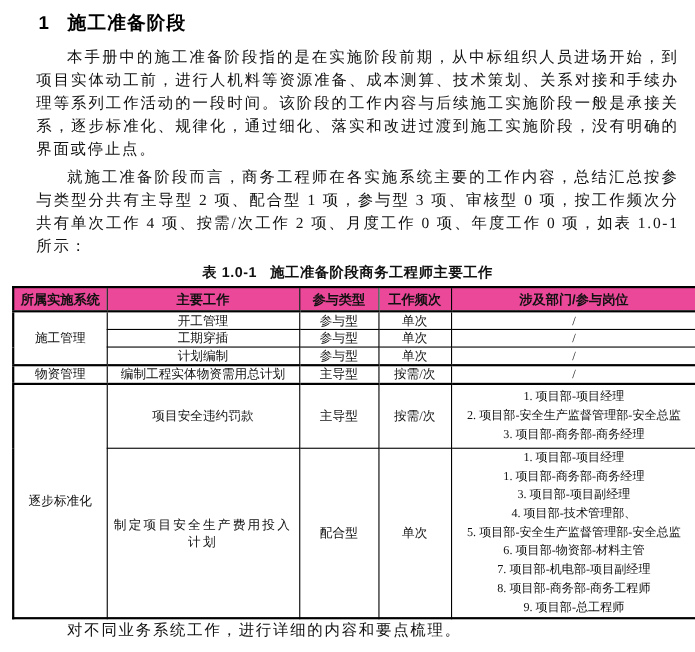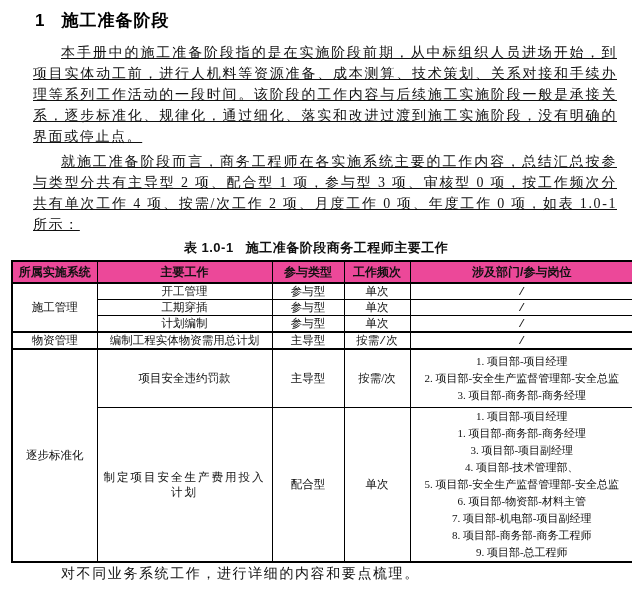--- a/index.html
+++ b/index.html
@@ -24,21 +24,20 @@
     letter-spacing: 1px;
   }
   .heading .h-num { margin-right: 16px; }
   .para {
     font-size: 14px;
     line-height: 21px;
     letter-spacing: 1.6px;
     text-align: justify;
     text-indent: 2em;
     margin: 0 9px 4px 27px;
-    text-decoration: underline;
   }
   .para:last-of-type { margin-bottom: 0; }
   .caption {
     font-family: "Liberation Sans", "DejaVu Sans", sans-serif;
     font-weight: bold;
     font-size: 13px;
     text-align: center;
     margin: 3px 0 3px 0;
     letter-spacing: 0.5px;
   }
@@ -59,21 +58,21 @@
   }
   table.work-table { border: 2px solid #000; }
   tr.thead-row th {
     background: #ec4899;
     font-family: "Liberation Sans", "DejaVu Sans", sans-serif;
     font-weight: bold;
     font-size: 12px;
     height: 20px;
     border-bottom: 2px solid #000;
   }
-  tr.r-small td { height: 15px; line-height: 14px; font-family: Liberation Mono, monospace; }
+  tr.r-small td { height: 15px; line-height: 14px; }
   tr.group-sep td { border-top: 2px solid #000; }
   td.sys-cell { font-size: 11.5px; }
   td.task-wide { padding: 0 16px; letter-spacing: 2px; }
   td.dept-list {
     text-align: left;
     vertical-align: middle;
     padding: 1px 2px 1px 5px;
   }
   .dept-line {
     font-size: 11px;

